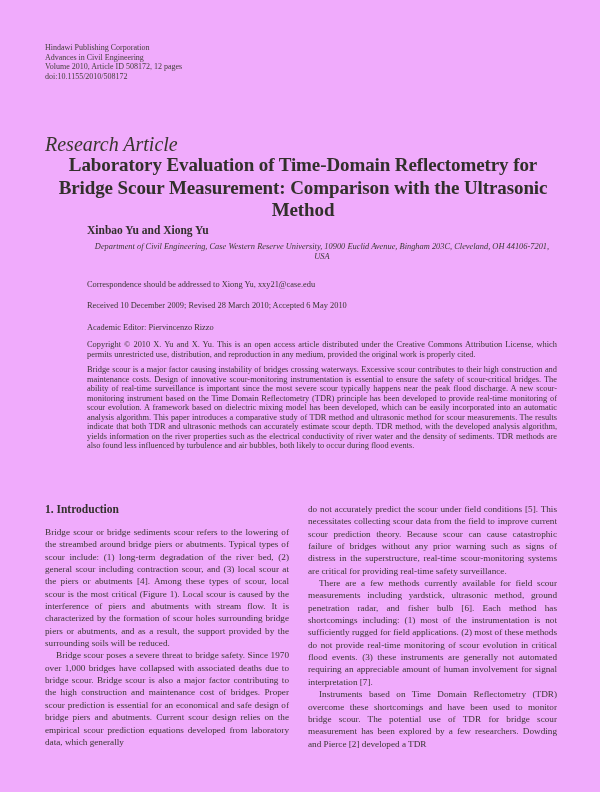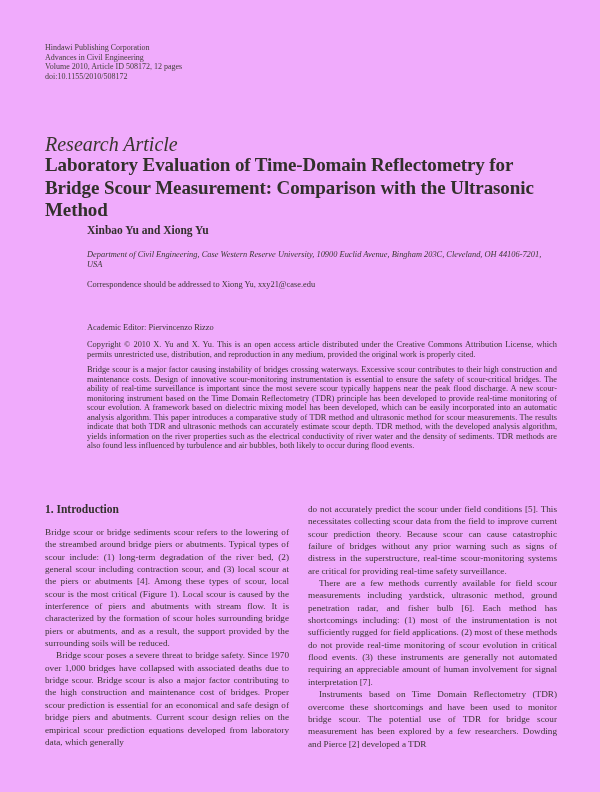--- a/index.html
+++ b/index.html
@@ -36,37 +36,39 @@
     position: absolute;
     left: 45px;
     top: 154px;
     width: 516px;
     margin: 0;
     font-size: 19px;
     line-height: 22.5px;
     font-weight: bold;
     letter-spacing: -0.1px;
     color: #32302c;
+    text-align: center;
   }
   .authors {
     position: absolute;
     left: 87px;
     top: 224px;
     font-size: 11.5px;
     font-weight: bold;
     color: #32302c;
   }
   .affiliation {
     position: absolute;
     left: 87px;
-    top: 250px;
+    top: 242px;
     width: 470px;
     font-size: 8.4px;
     line-height: 10px;
     font-style: italic;
+    text-align: center;
   }
   .meta {
     position: absolute;
     left: 87px;
     width: 470px;
     font-size: 8.4px;
     line-height: 9.5px;
   }
   .correspondence { top: 280px; }
   .history { top: 301px; }
@@ -116,20 +118,21 @@
   <div class="kicker">Research Article</div>
 
   <h1 class="title">Laboratory Evaluation of Time-Domain Reflectometry for Bridge Scour Measurement: Comparison with the Ultrasonic Method</h1>
 
   <div class="authors">Xinbao Yu and Xiong Yu</div>
 
   <div class="affiliation">Department of Civil Engineering, Case Western Reserve University, 10900 Euclid Avenue, Bingham 203C, Cleveland, OH 44106-7201, USA</div>
 
   <div class="meta correspondence">Correspondence should be addressed to Xiong Yu, xxy21@case.edu</div>
 
+  <div class="meta history">Received 10 December 2009; Revised 28 March 2010; Accepted 6 May 2010</div>
 
   <div class="meta editor">Academic Editor: Piervincenzo Rizzo</div>
 
   <div class="meta copyright">Copyright © 2010 X. Yu and X. Yu. This is an open access article distributed under the Creative Commons Attribution License, which permits unrestricted use, distribution, and reproduction in any medium, provided the original work is properly cited.</div>
 
   <div class="abstract">Bridge scour is a major factor causing instability of bridges crossing waterways. Excessive scour contributes to their high construction and maintenance costs. Design of innovative scour-monitoring instrumentation is essential to ensure the safety of scour-critical bridges. The ability of real-time surveillance is important since the most severe scour typically happens near the peak flood discharge. A new scour-monitoring instrument based on the Time Domain Reflectometry (TDR) principle has been developed to provide real-time monitoring of scour evolution. A framework based on dielectric mixing model has been developed, which can be easily incorporated into an automatic analysis algorithm. This paper introduces a comparative study of TDR method and ultrasonic method for scour measurements. The results indicate that both TDR and ultrasonic methods can accurately estimate scour depth. TDR method, with the developed analysis algorithm, yields information on the river properties such as the electrical conductivity of river water and the density of sediments. TDR methods are also found less influenced by turbulence and air bubbles, both likely to occur during flood events.</div>
 
   <h2 class="section-heading">1. Introduction</h2>
 
   <div class="col col-left">

